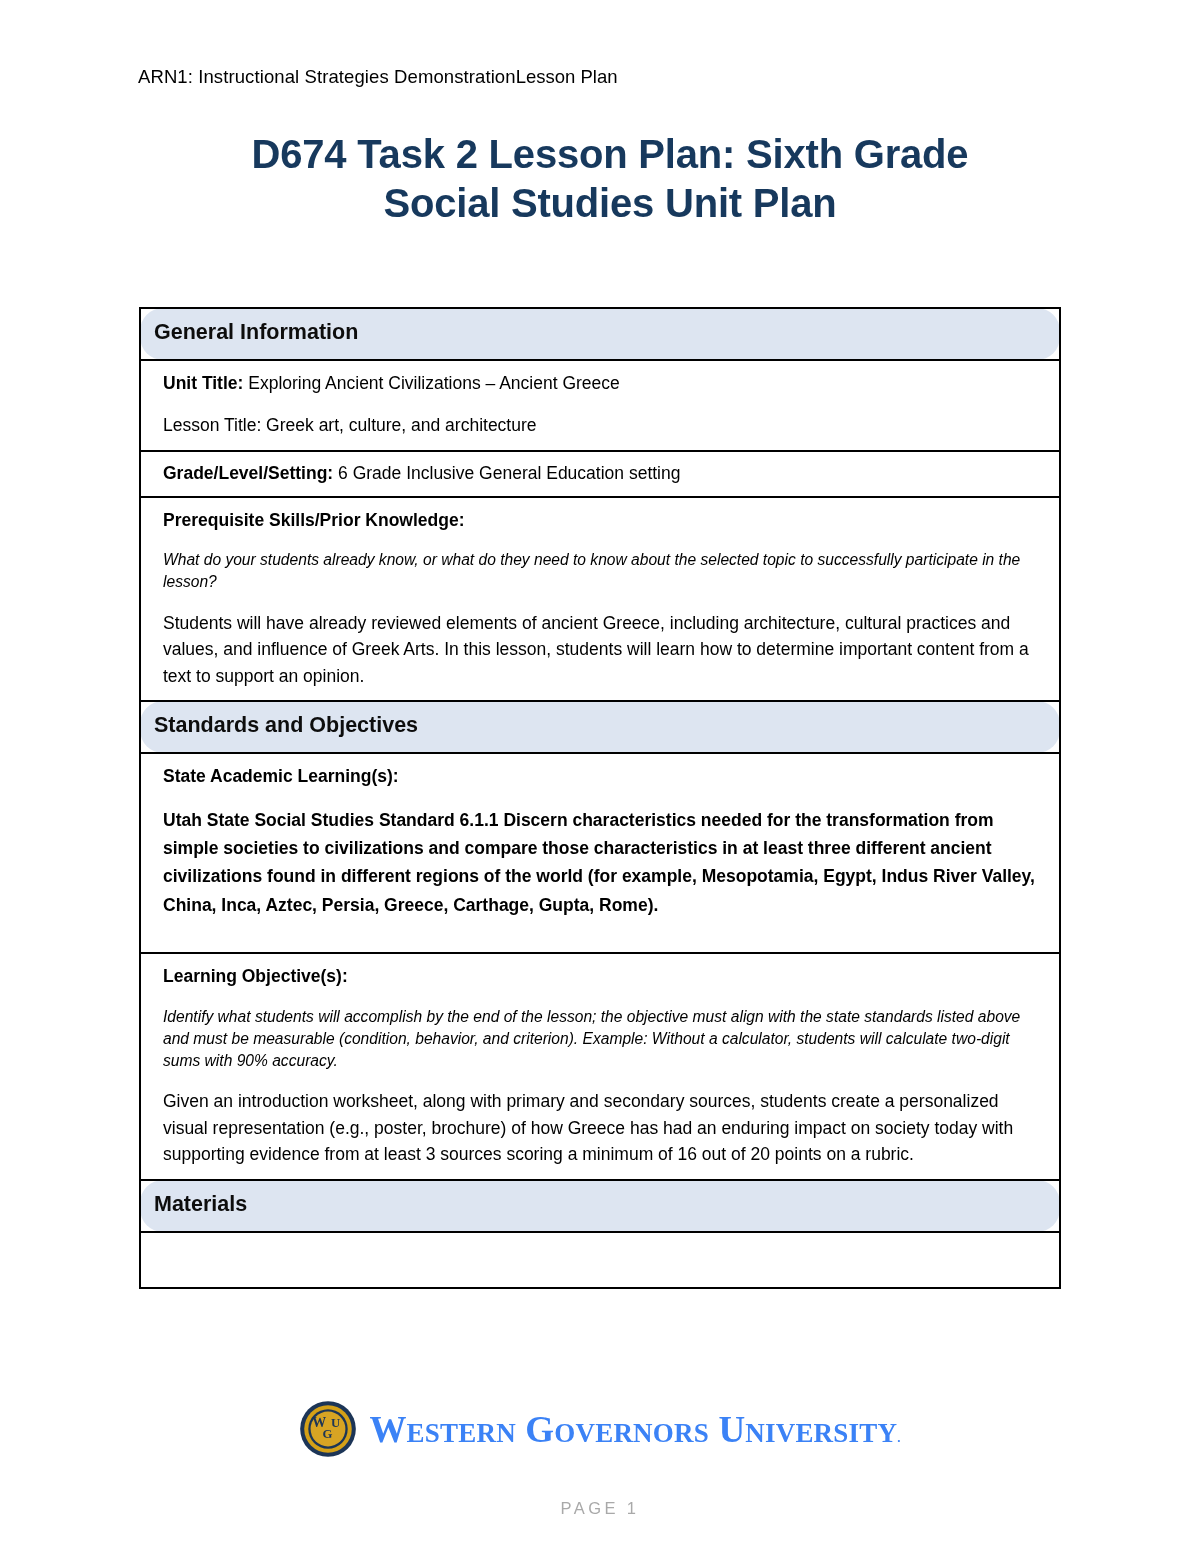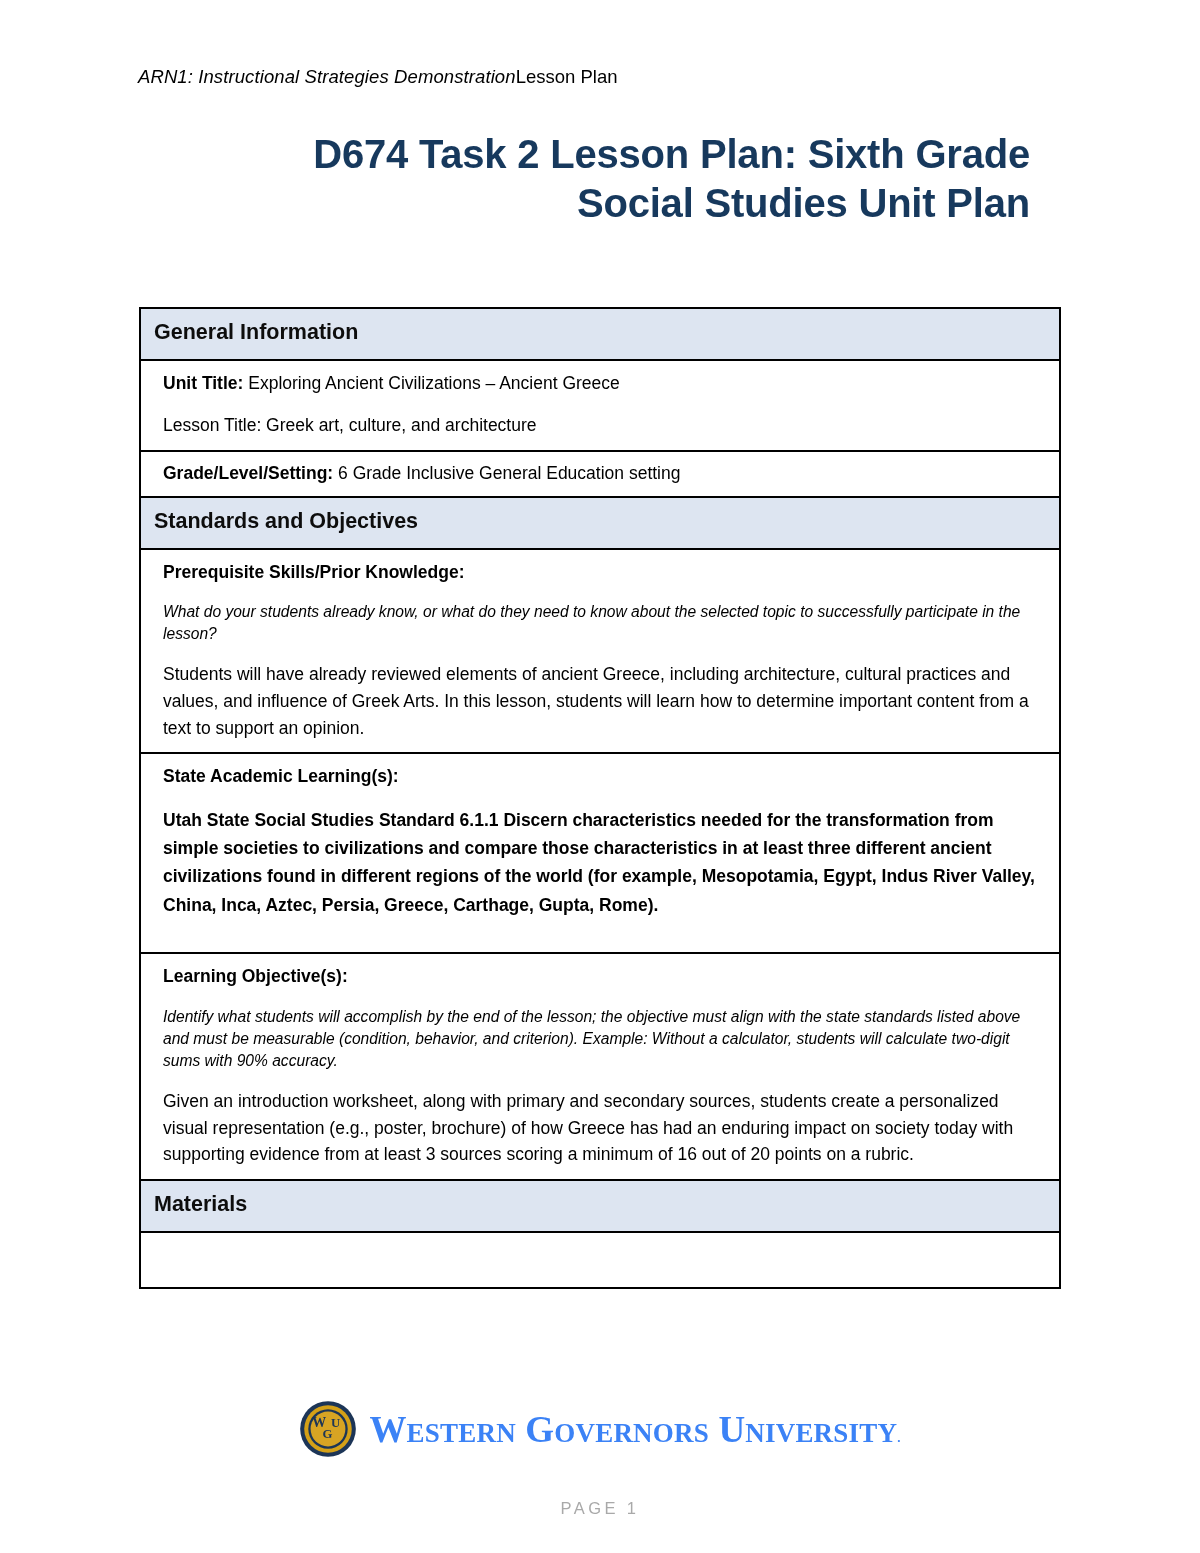--- a/index.html
+++ b/index.html
@@ -27,34 +27,33 @@
   .doc-header {
     position: absolute;
     top: 66px;
     left: 138px;
     font-size: 18.5px;
     line-height: 1.2;
     white-space: nowrap;
     color: #000;
   }
   .doc-header .hdr-italic {
-    font-style: italic;
     letter-spacing: 0.1px;
   }
   .doc-header .hdr-plain {
     font-style: normal;
   }
 
   
   .doc-title {
     position: absolute;
     top: 130px;
     left: 190px;
     width: 840px;
-    text-align: right;
+    text-align: center;
     color: #17395d;
     font-size: 40px;
     font-weight: bold;
     line-height: 1.22;
     letter-spacing: -0.2px;
   }
 
   
   .lesson-table {
     position: absolute;
@@ -71,20 +70,21 @@
     vertical-align: top;
   }
 
   .section-head {
     background: #dde5f1;
     padding: 10px 13px 13px 13px !important;
     font-size: 21.5px;
     font-weight: bold;
     color: #0d0d0d;
     line-height: 1.25;
+    border-radius: 23px;
   }
 
   .cell {
     padding: 9px 14px 11px 14px !important;
     font-size: 17.5px;
     line-height: 1.52;
   }
   .cell.tight {
     padding: 8px 14px 9px 14px !important;
   }
@@ -188,29 +188,29 @@
       </tr>
 
 
       <tr>
         <td class="cell tight">
           <p><span class="lbl">Grade/Level/Setting:</span><span> 6 Grade Inclusive General Education setting</span></p>
         </td>
       </tr>
 
       <tr>
-        <td class="section-head">Standards and Objectives</td>
-      </tr>
-
-      <tr>
         <td class="cell">
           <p class="lbl">Prerequisite Skills/Prior Knowledge:</p>
           <p class="prompt">What do your students already know, or what do they need to know about the selected topic to successfully participate in the lesson?</p>
           <p>Students will have already reviewed elements of ancient Greece, including architecture, cultural practices and values, and influence of Greek Arts. In this lesson, students will learn how to determine important content from a text to support an opinion.</p>
         </td>
+      </tr>
+
+      <tr>
+        <td class="section-head">Standards and Objectives</td>
       </tr>
 
       <tr>
         <td class="cell">
           <p class="lbl">State Academic Learning(s):</p>
           <p class="bold-body">Utah State Social Studies Standard 6.1.1 Discern characteristics needed for the transformation from simple societies to civilizations and compare those characteristics in at least three different ancient civilizations found in different regions of the world (for example, Mesopotamia, Egypt, Indus River Valley, China, Inca, Aztec, Persia, Greece, Carthage, Gupta, Rome).</p>
           <span class="spacer-bottom"></span>
         </td>
       </tr>
 

